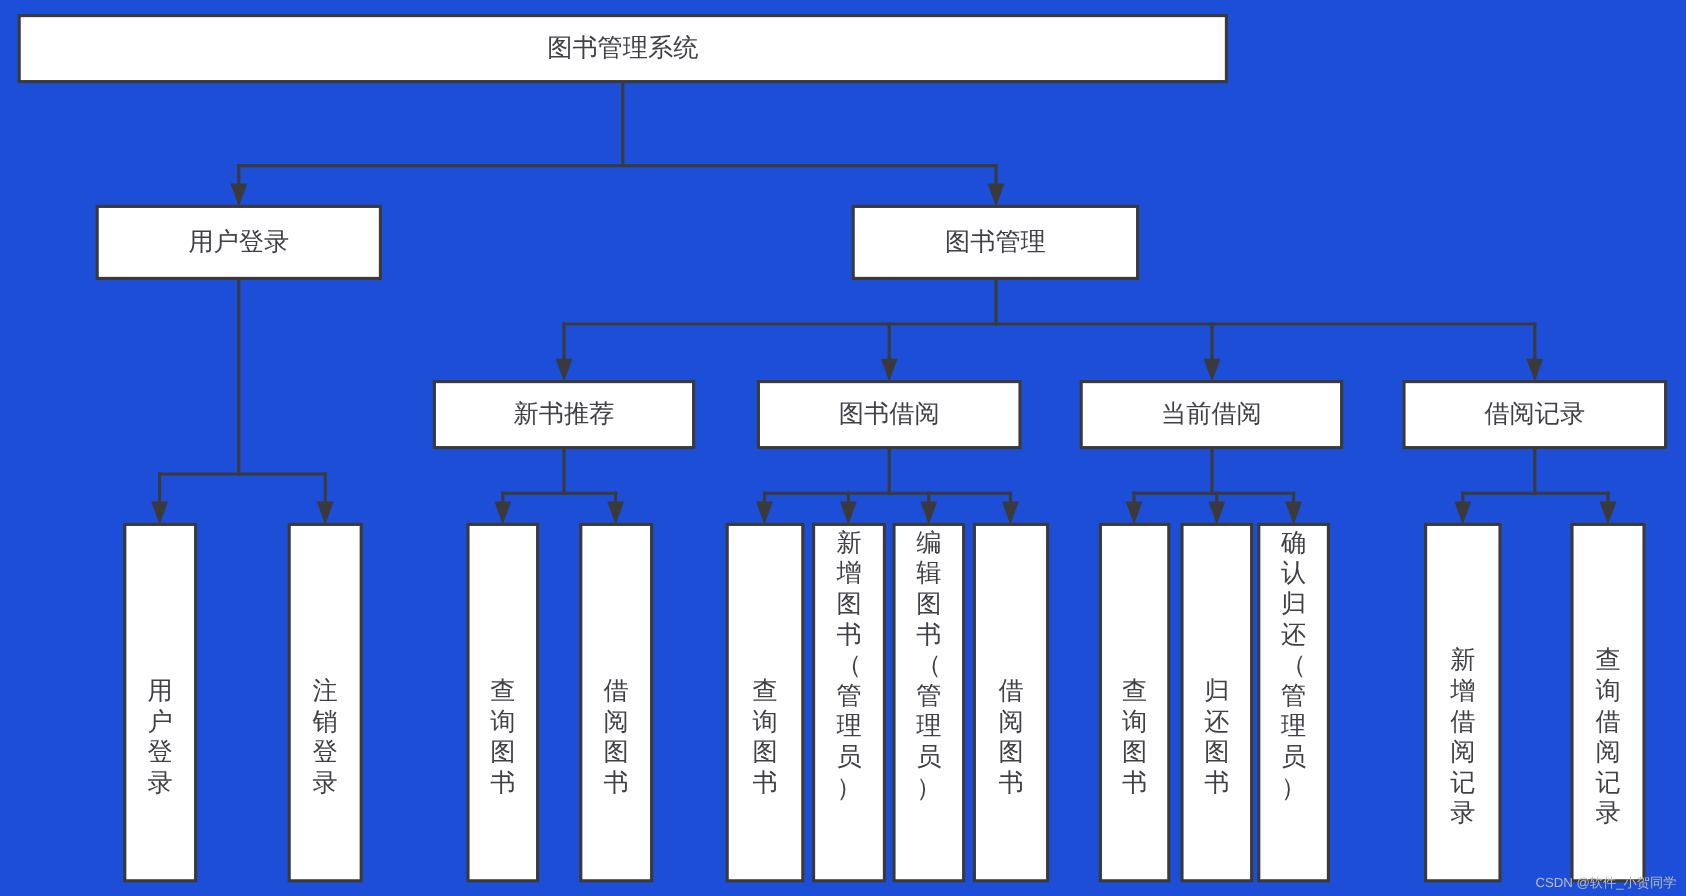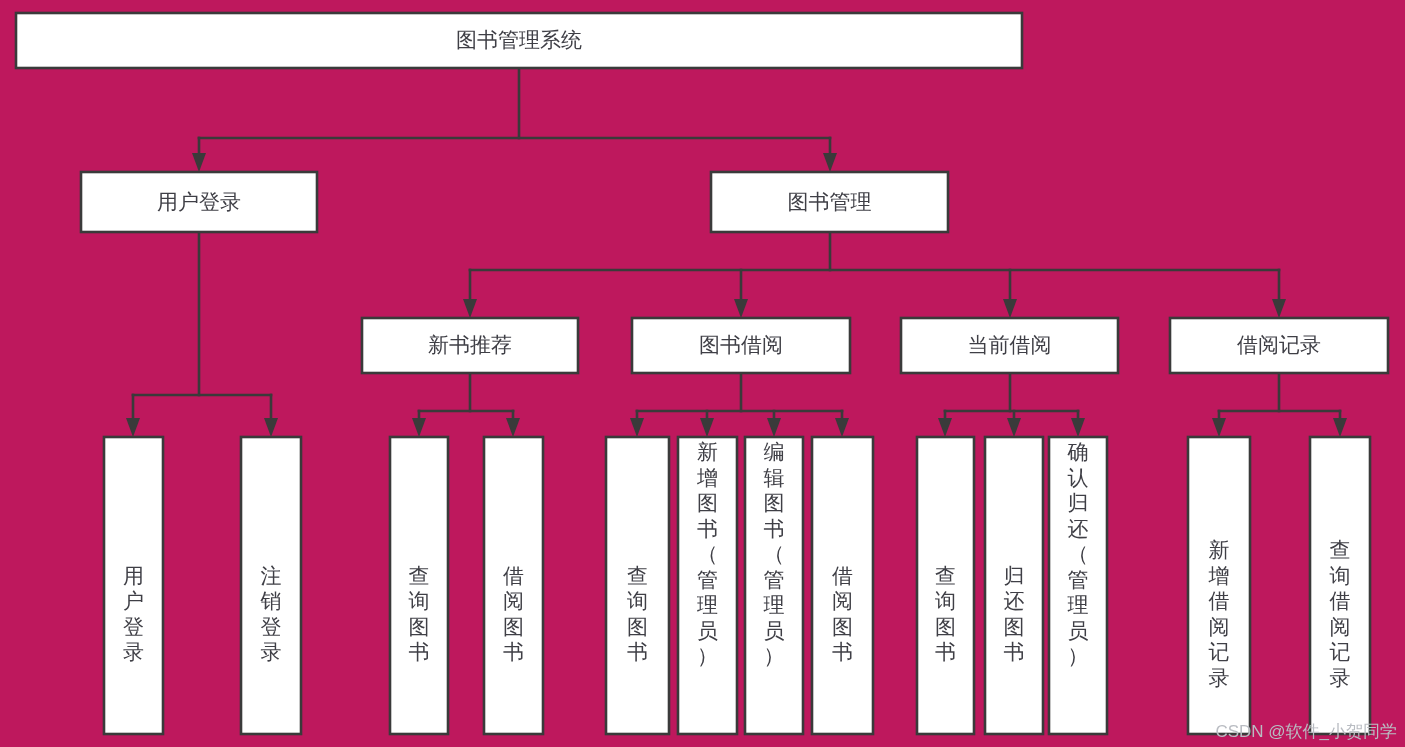--- a/index.html
+++ b/index.html
@@ -10,21 +10,21 @@
   body {
     width: 1405px;
     height: 747px;
     font-family: "Liberation Sans", "DejaVu Sans", sans-serif;
     overflow: hidden;
   }
   #diagram-root {
     position: relative;
     width: 1405px;
     height: 747px;
-    background: #be185d;
+    background: #1d4ed8;
   }
   svg#tree-svg {
     position: absolute;
     left: 0;
     top: 0;
     width: 1405px;
     height: 747px;
     display: block;
   }
   .node-rect {
@@ -53,21 +53,21 @@
     fill: #3f3f46;
     font-family: "Liberation Sans", "DejaVu Sans", sans-serif;
     font-size: 21px;
     text-anchor: middle;
   }
   .watermark {
     position: absolute;
     right: 8px;
     bottom: 4px;
     font-family: "Liberation Sans", "DejaVu Sans", sans-serif;
-    font-size: 17px;
+    font-size: 11px;
     color: #b9bcc2;
     white-space: nowrap;
     user-select: none;
   }
 </style>
 </head>
 <body>
 
 <div id="diagram-root">
   <svg id="tree-svg" viewBox="0 0 1405 747" xmlns="http://www.w3.org/2000/svg">

